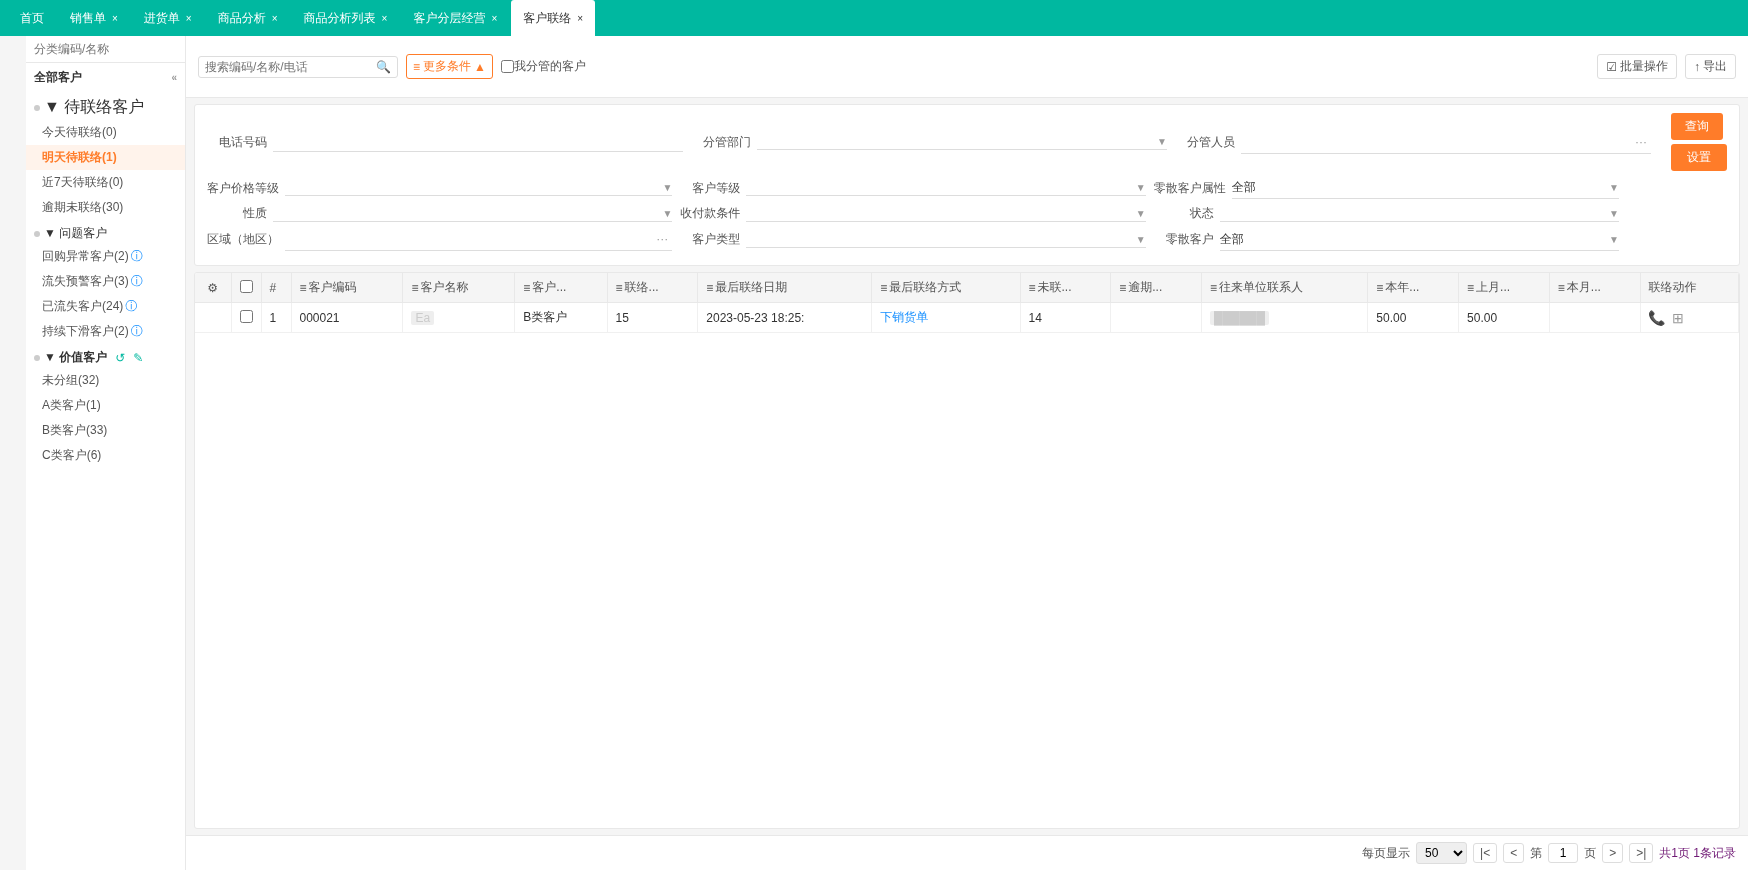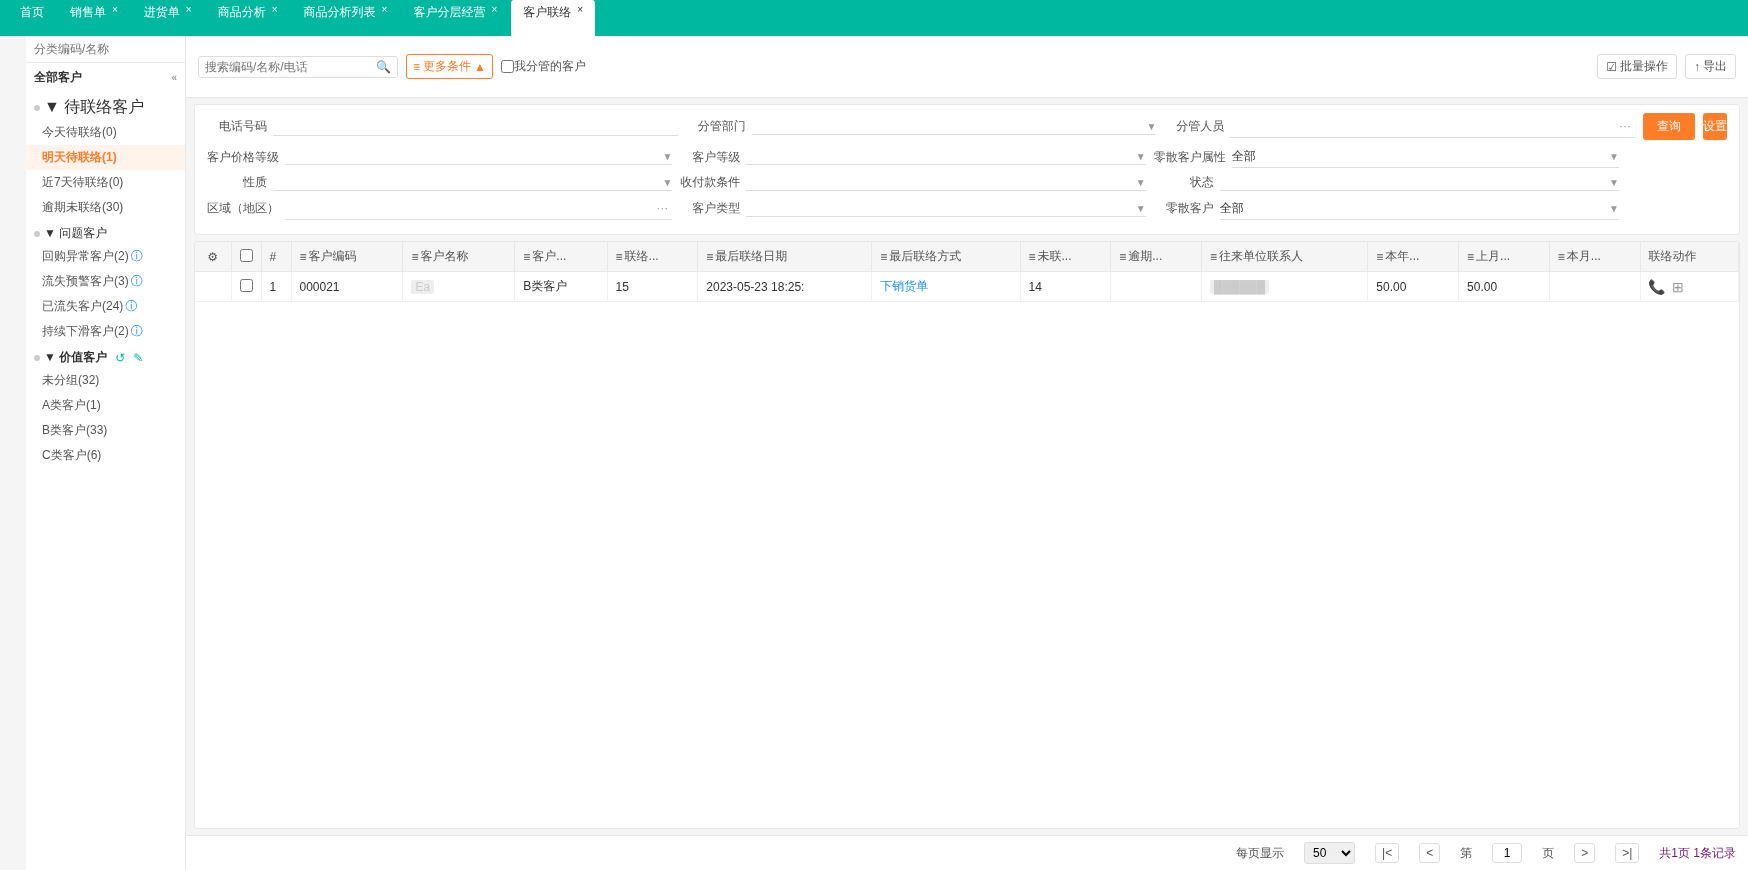--- a/index.html
+++ b/index.html
@@ -14,20 +14,21 @@
       padding: 0 8px;
       gap: 2px;
     }
     .nav-item {
       color: #fff;
       padding: 4px 12px;
       cursor: pointer;
       border-radius: 3px 3px 0 0;
       white-space: nowrap;
       display: flex;
+      align-items: center;
       gap: 4px;
       height: 100%;
     }
     .nav-item.active { background: #fff; color: #333; }
     .nav-item .close-x { font-size: 10px; color: inherit; margin-left: 2px; }
 
     
     .main-layout {
       display: flex;
       height: calc(100vh - 36px);
@@ -227,23 +228,23 @@
     .reset-btn {
       background: #ff7c29;
       color: #fff;
       border: none;
       border-radius: 3px;
       padding: 5px 0;
       cursor: pointer;
     }
     .filter-actions {
       display: flex;
-      flex-direction: row;
+      flex-direction: column;
       gap: 4px;
-      margin-left: 0;
+      margin-left: 12px;
     }
 
     
     .table-container {
       flex: 1;
       background: #fff;
       margin: 0 8px 6px 8px;
       border: 1px solid #e8e8e8;
       border-radius: 3px;
       overflow: auto;
@@ -277,21 +278,21 @@
     .blurred { color: #ccc; background: #eee; border-radius: 2px; padding: 0 4px; }
 
     
     .pagination {
       background: #fff;
       border-top: 1px solid #e8e8e8;
       padding: 6px 12px;
       display: flex;
       align-items: center;
       justify-content: flex-end;
-      gap: 20px;
+      gap: 6px;
     }
     .pagination-label { color: #555; }
     .pagination-select {
       border: 1px solid #ddd;
       border-radius: 3px;
       padding: 2px 4px;
       font-size: 12px;
     }
     .pagination-btn {
       border: 1px solid #ddd;

